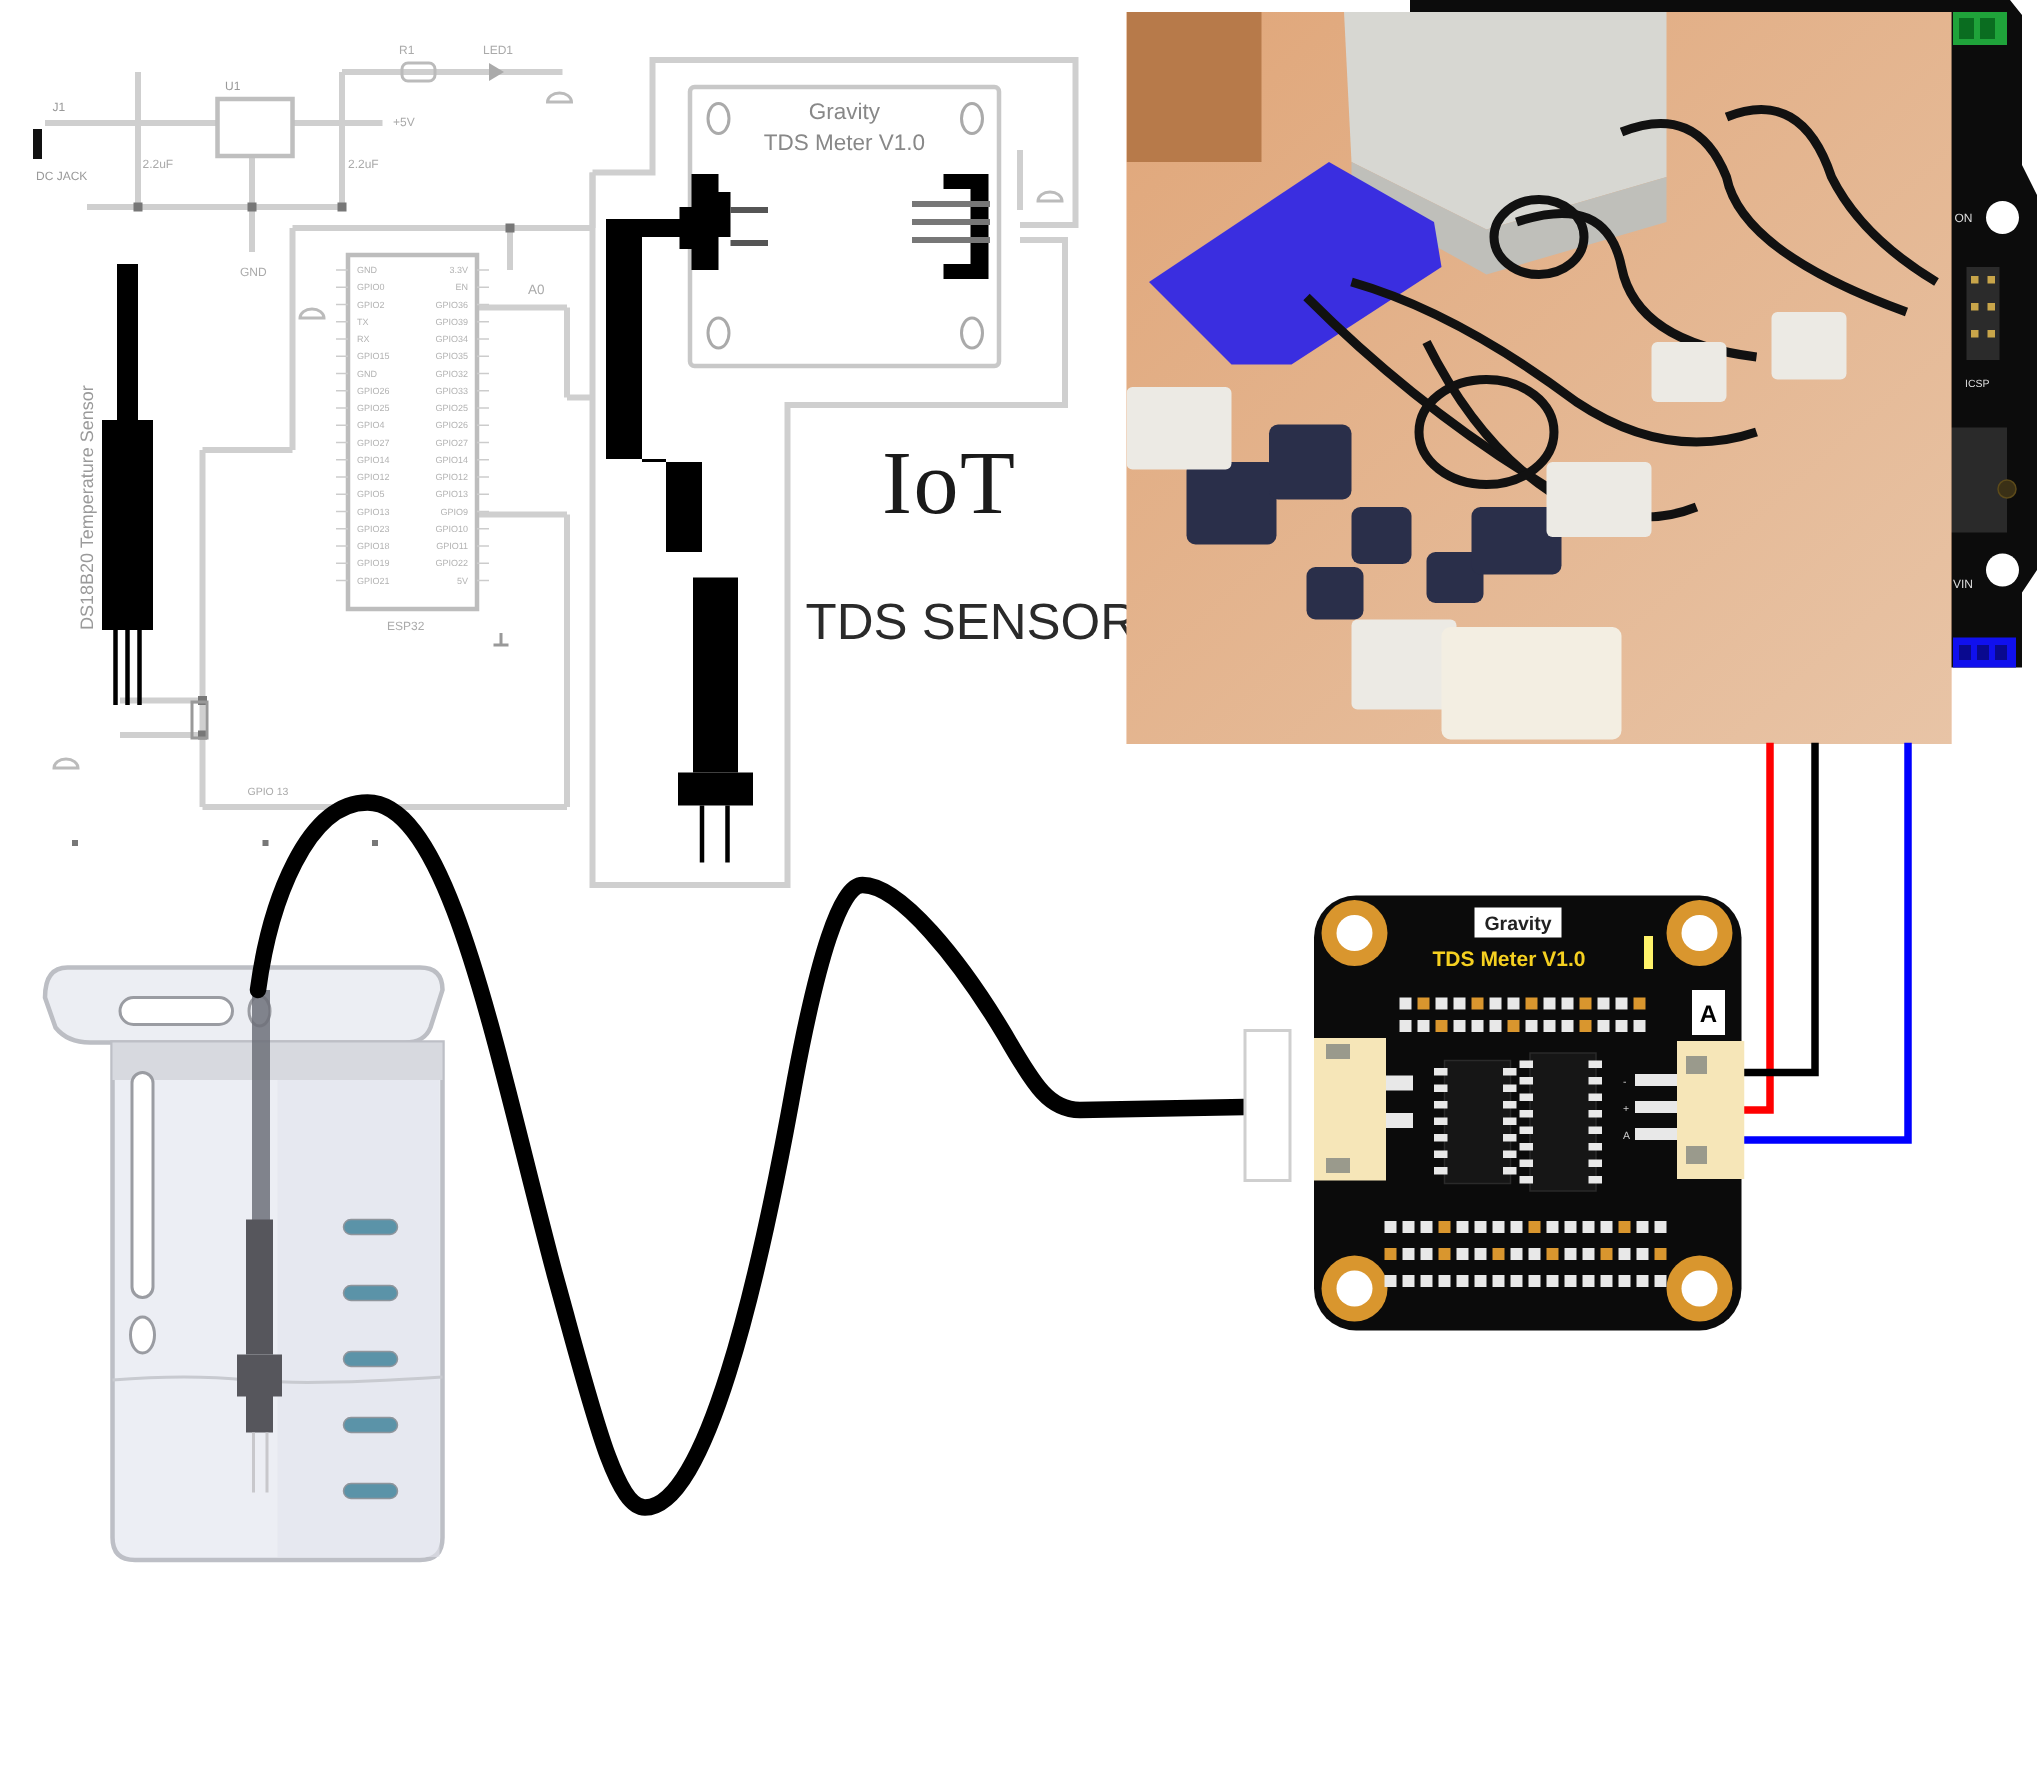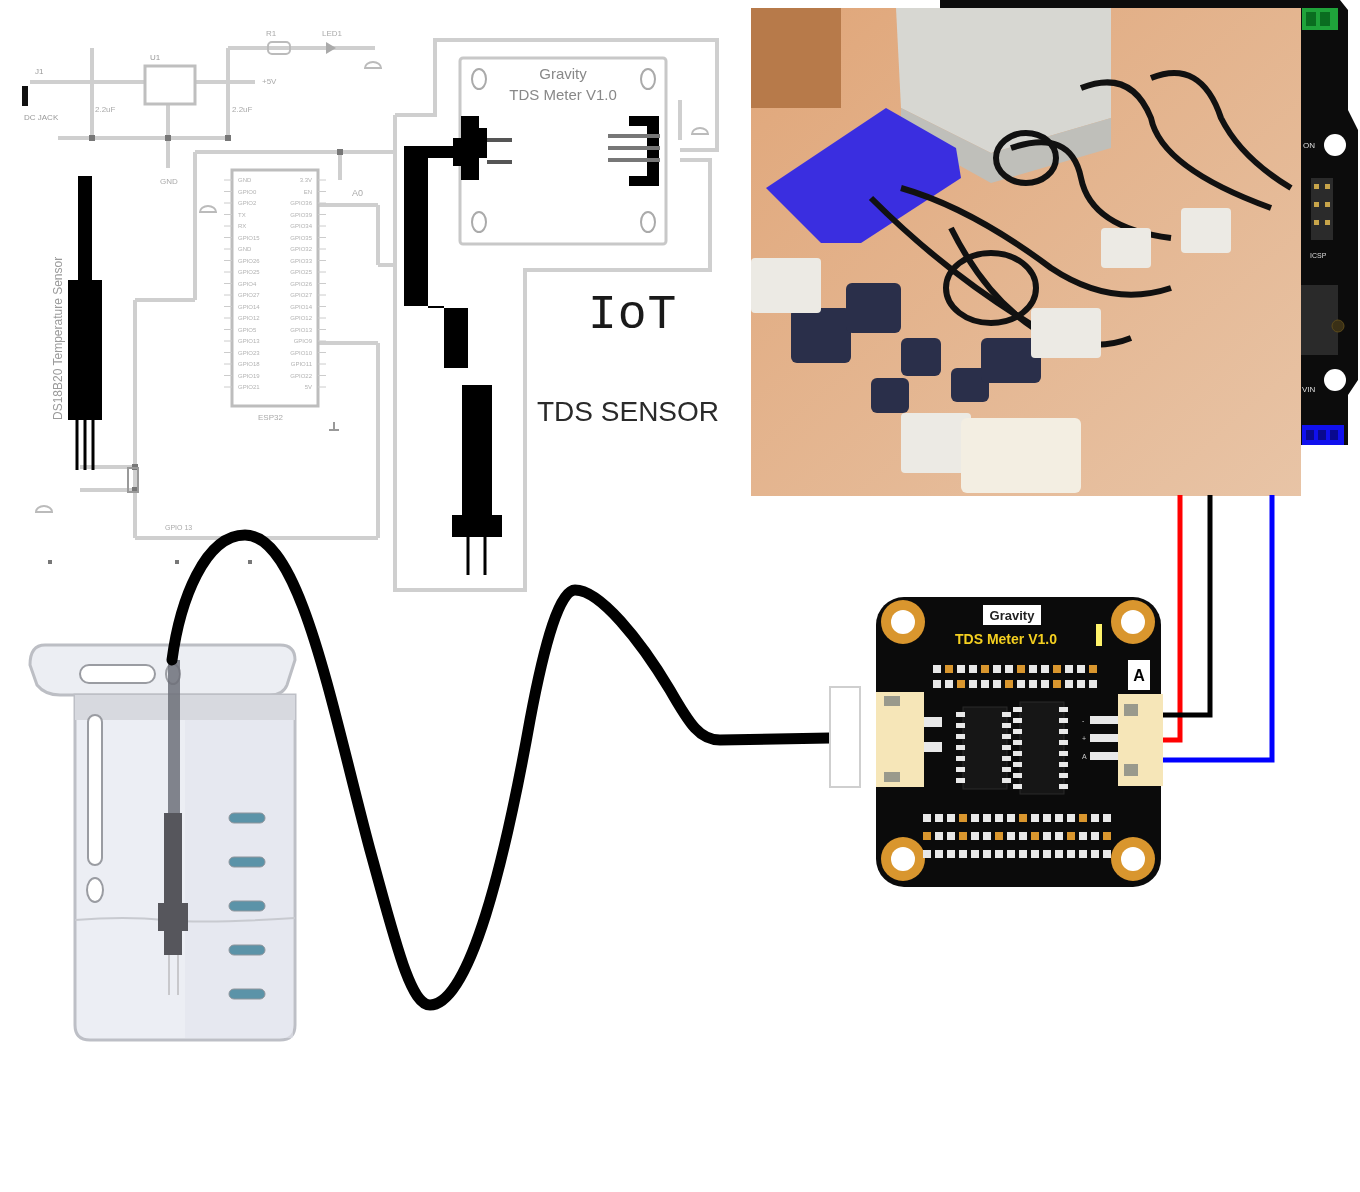--- a/index.html
+++ b/index.html
@@ -1,20 +1,20 @@
 <!DOCTYPE html>
 <html><head>
   <meta charset="utf-8">
   <style>
     html, body { margin: 0; padding: 0; background: #ffffff; }
     body { width: 1360px; height: 1192px; position: relative; overflow: hidden; font-family: "Liberation Sans", sans-serif; }
     .abs { position: absolute; }
     svg text { font-family: "Liberation Sans", sans-serif; }
-    .title-iot { position: absolute; left: 588px; top: 288px; font-size: 48px; color: #1a1a1a; font-family: Liberation Mono, monospace; letter-spacing: 1px; }
-    .title-tds { position: absolute; left: 537px; top: 396px; font-size: 28px; color: #2a2a2a; font-family: "Liberation Sans", sans-serif; }
+    .title-iot { position: absolute; left: 588px; top: 288px; font-size: 60px; color: #1a1a1a; font-family: Liberation Serif, serif; letter-spacing: 1px; }
+    .title-tds { position: absolute; left: 537px; top: 396px; font-size: 34px; color: #2a2a2a; font-family: "Liberation Sans", sans-serif; }
     .photo { position: absolute; left: 751px; top: 8px; width: 550px; height: 488px; overflow: hidden; background: #e8b48e; }
   </style>
 </head>
 <body>
 
 <svg class="abs" style="left:0;top:0" width="760" height="600" viewBox="0 0 760 600">
   <g stroke="#cfcfcf" stroke-width="4" fill="none">
 
     <line x1="30" y1="82" x2="145" y2="82"></line>
     <line x1="195" y1="82" x2="255" y2="82"></line>

